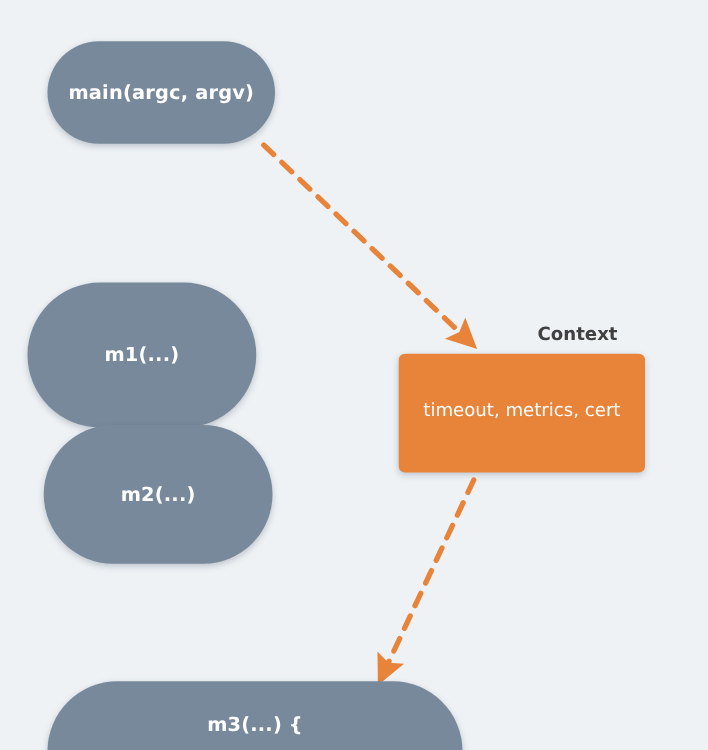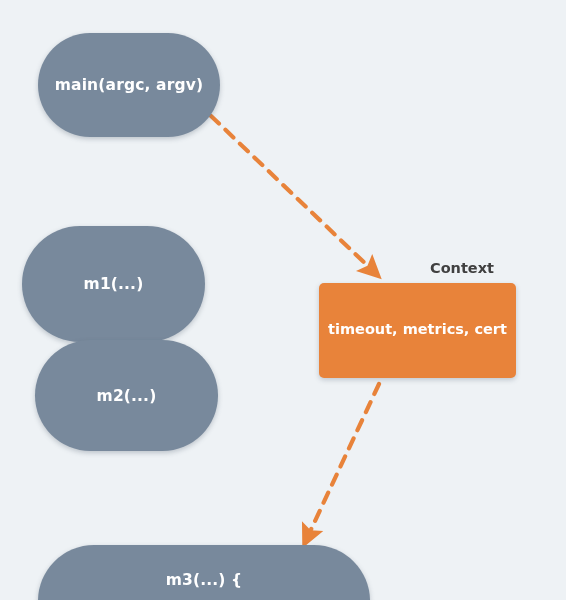--- a/index.html
+++ b/index.html
@@ -37,21 +37,21 @@
     box-sizing: border-box;
   }
   .node-label {
     color: #ffffff;
     font-size: 15.5px;
     font-weight: 600;
     letter-spacing: 0.15px;
     white-space: nowrap;
     text-align: center;
   }
-  #node-main  { left: 38px;  top: 33px;  width: 182px; height: 104px; }
+  #node-main  { left: 38px;  top: 33px;  width: 182px; height: 82px; }
   #node-m1    { left: 22px;  top: 186px; width: 183px; height: 116px; margin-top: 40px; }
   #node-m2    { left: 35px;  top: 340px; width: 183px; height: 111px; }
   #node-m3 {
     left: 38px;
     top: 545px;
     width: 332px;
     height: 112px;
     border-radius: 70px;
     align-items: flex-start;
     padding-top: 26px;
@@ -68,21 +68,21 @@
     box-sizing: border-box;
   }
   #ctx-box-label {
     position: absolute;
     left: 0;
     right: 0;
     top: 38px;
     text-align: center;
     color: #ffffff;
     font-size: 14.5px;
-    font-weight: 700;
+    font-weight: 400;
     white-space: nowrap;
   }
   .ctx-title {
     position: absolute;
     right: 72px;
     text-align: right;
     color: #404040;
     font-size: 14.5px;
     font-weight: 700;
     white-space: nowrap;

